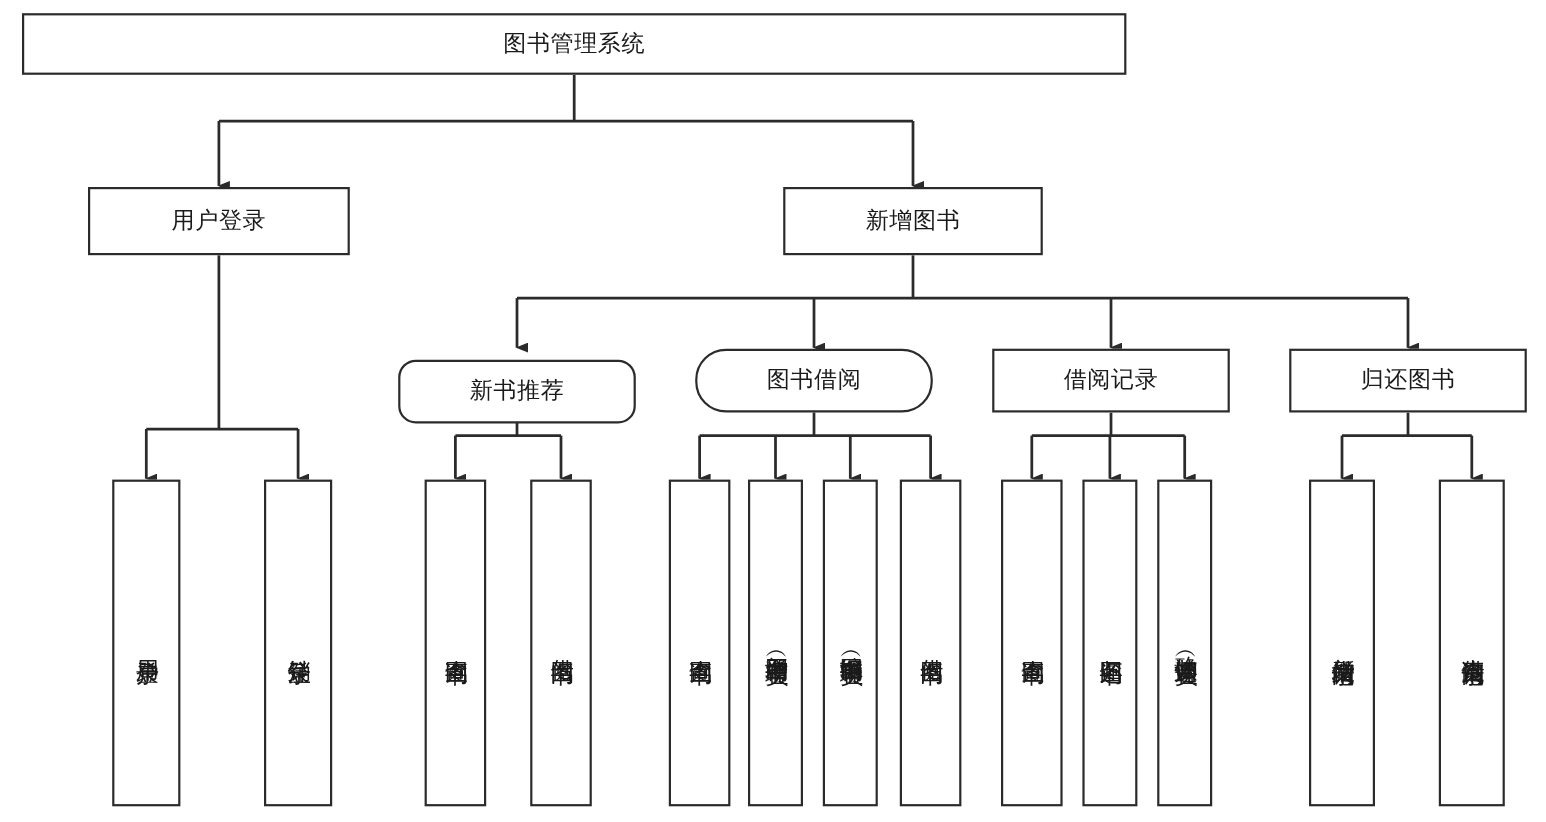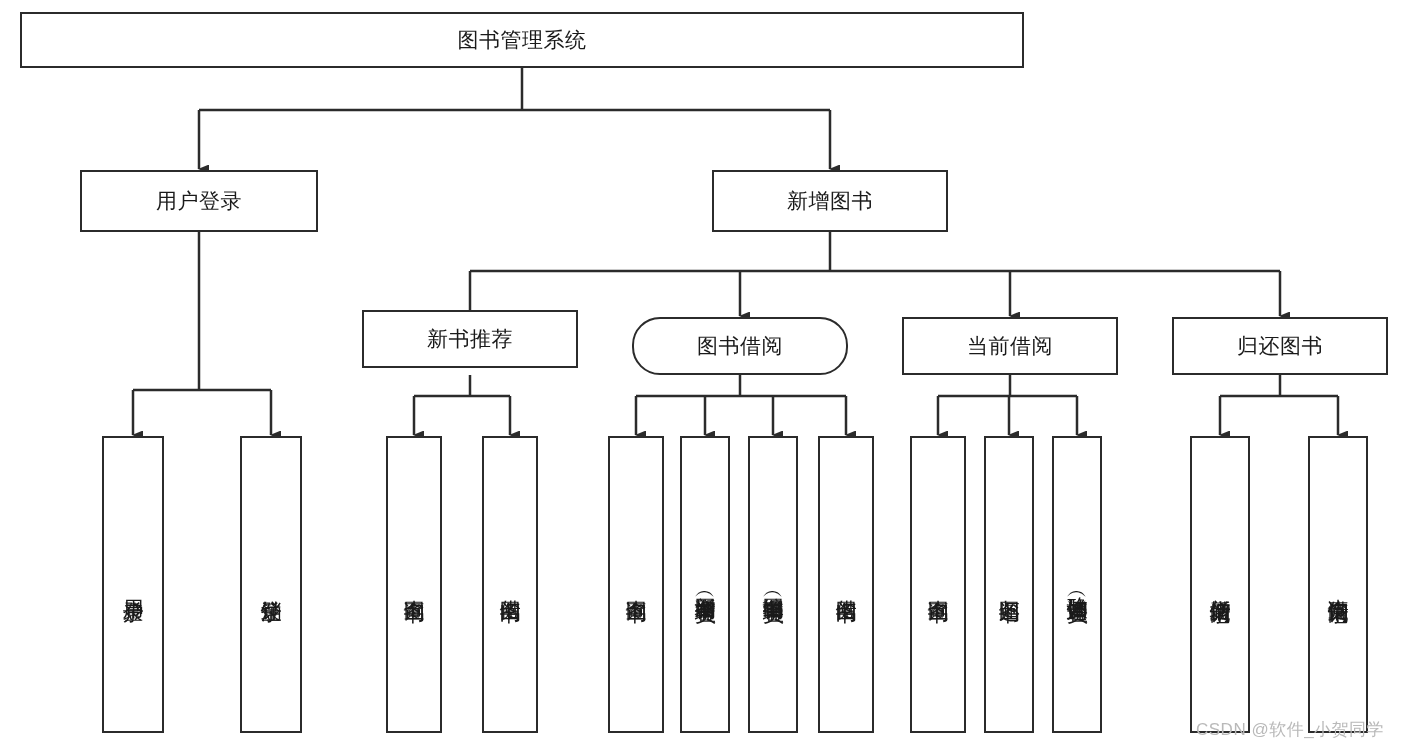--- a/index.html
+++ b/index.html
@@ -111,28 +111,28 @@
   <div id="nodes-layer">
       <div class="node-box" style="left: 20px; top: 12px; width: 1004px; height: 56px;">
         <div class="node-label-h">图书管理系统</div>
       </div>
       <div class="node-box" style="left: 80px; top: 170px; width: 238px; height: 62px;">
         <div class="node-label-h">用户登录</div>
       </div>
       <div class="node-box" style="left: 712px; top: 170px; width: 236px; height: 62px;">
         <div class="node-label-h">新增图书</div>
       </div>
-      <div class="node-box" style="left: 362px; top: 310px; width: 216px; height: 58px;">
+      <div class="node-box" style="left: 362px; top: 327px; width: 216px; height: 58px; border-radius: 16px;">
         <div class="node-label-h">新书推荐</div>
       </div>
       <div class="node-box" style="left: 632px; top: 317px; width: 216px; height: 58px; border-radius: 28px;">
         <div class="node-label-h">图书借阅</div>
       </div>
       <div class="node-box" style="left: 902px; top: 317px; width: 216px; height: 58px;">
-        <div class="node-label-h">当前借阅</div>
+        <div class="node-label-h">借阅记录</div>
       </div>
       <div class="node-box" style="left: 1172px; top: 317px; width: 216px; height: 58px;">
         <div class="node-label-h">归还图书</div>
       </div>
       <div class="node-box" style="left: 102px; top: 436px; width: 62px; height: 297px;">
         <div class="node-label-v">用户登录</div>
       </div>
       <div class="node-box" style="left: 240px; top: 436px; width: 62px; height: 297px;">
         <div class="node-label-v">注销登录</div>
       </div>
@@ -164,15 +164,14 @@
         <div class="node-label-v">确认归还（管理员）</div>
       </div>
       <div class="node-box" style="left: 1190px; top: 436px; width: 60px; height: 297px;">
         <div class="node-label-v">新增借阅记录</div>
       </div>
       <div class="node-box" style="left: 1308px; top: 436px; width: 60px; height: 297px;">
         <div class="node-label-v">查询借阅记录</div>
       </div>
     </div>
 
-  <div class="watermark" style="left: 1196px; top: 718px;">CSDN @软件_小贺同学</div>
 
 </div>
 
 </body></html>

